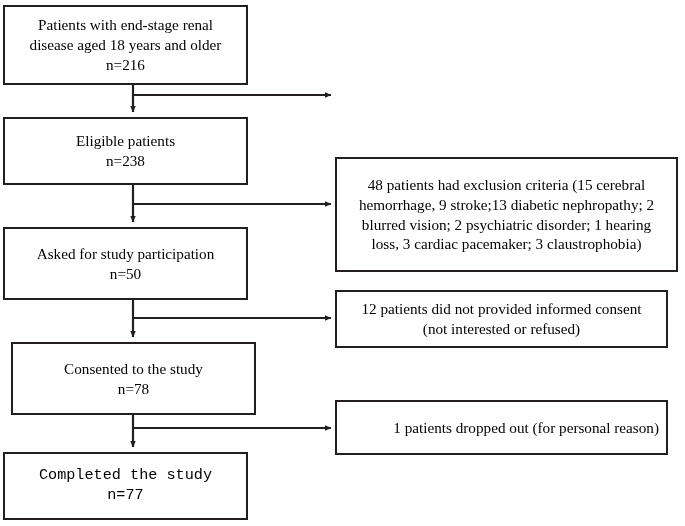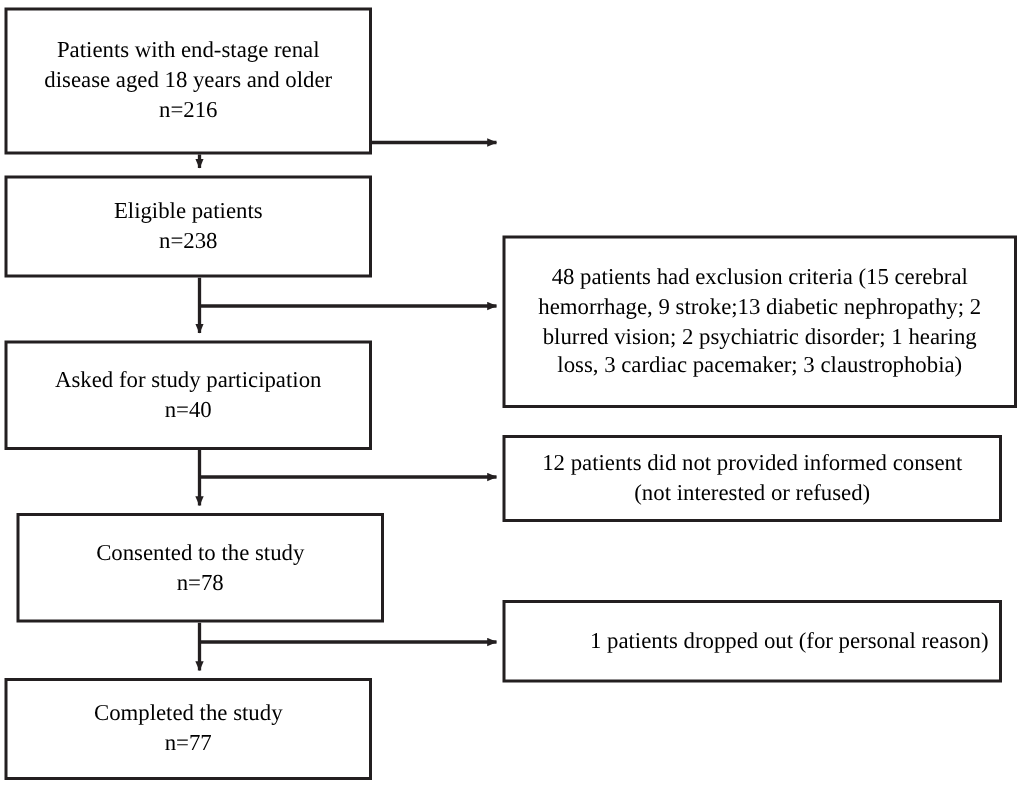--- a/index.html
+++ b/index.html
@@ -78,42 +78,42 @@
     </g>
 
     <g>
       <line x1="133" y1="415" x2="133" y2="447" stroke="#231f20" stroke-width="2.2" marker-end="url(#arrowhead)"></line>
     </g>
     <g>
       <line x1="133" y1="428" x2="331" y2="428" stroke="#231f20" stroke-width="2.2" marker-end="url(#arrowhead)"></line>
     </g>
   </svg>
 
-  <div class="node primary" style="left:3px; top:5px; width:245px; height:98px;text-align:center;">
+  <div class="node primary" style="left:3px; top:5px; width:245px; height:80px;text-align:center;">
     <span class="node-text">Patients with end-stage renal
 disease aged 18 years and older
 n=216</span>
   </div>
 
   <div class="node primary" style="left:3px; top:117px; width:245px; height:68px;">
     <span class="node-text">Eligible patients
 n=238</span>
   </div>
 
   <div class="node primary" style="left:3px; top:227px; width:245px; height:73px;">
     <span class="node-text">Asked for study participation
-n=40</span>
+n=50</span>
   </div>
 
   <div class="node primary" style="left:11px; top:342px; width:245px; height:73px;">
     <span class="node-text">Consented to the study
 n=78</span>
   </div>
 
-  <div class="node primary" style="left:3px; top:452px; width:245px; height:68px;">
+  <div class="node primary" style="left:3px; top:452px; width:245px; height:68px;font-family:Liberation Mono, monospace;">
     <span class="node-text">Completed the study
 n=77</span>
   </div>
 
 
   <div class="node exclusion" style="left:335px; top:157px; width:343px; height:115px;">
     <span class="node-text">48 patients had exclusion criteria (15 cerebral
 hemorrhage, 9 stroke;13 diabetic nephropathy; 2
 blurred vision; 2 psychiatric disorder; 1 hearing
 loss, 3 cardiac pacemaker; 3 claustrophobia)</span>

